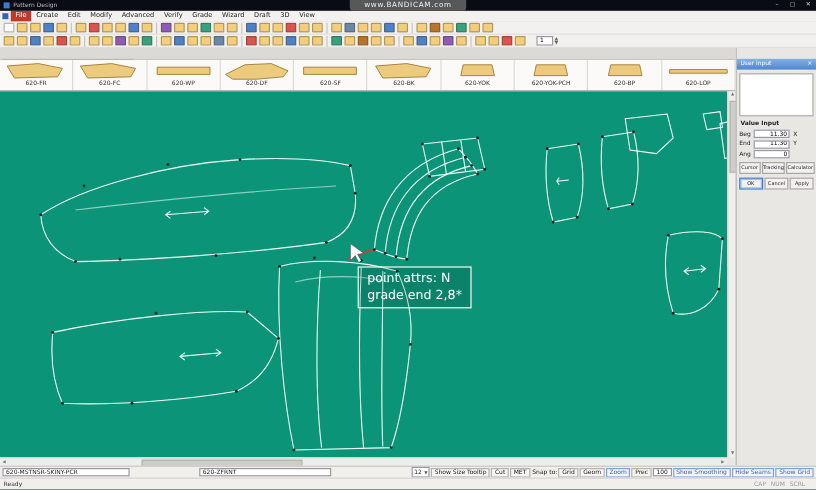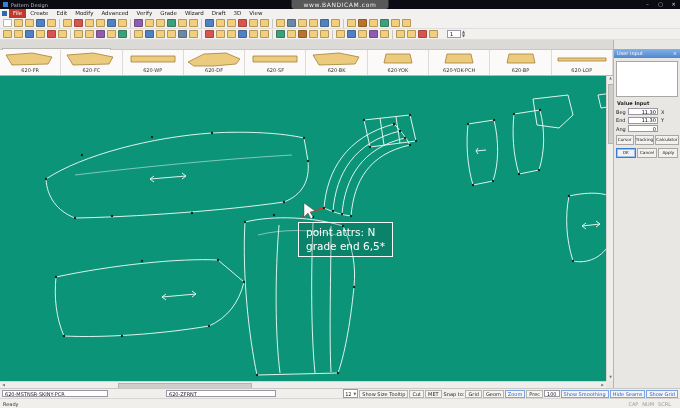--- a/index.html
+++ b/index.html
@@ -276,21 +276,21 @@
         <span class="piece-label">620-BP</span>
       </div>
       <div class="piece-cell">
         <svg width="56" height="17">
           <polygon points="4,8 52,8 52,11 4,11" fill="#eccb7f" stroke="#a5803a" stroke-width="0.8"></polygon>
         </svg>
         <span class="piece-label">620-LOP</span>
       </div>
     </div>
 
-  <div class="canvas" style="background: rgb(12, 148, 120); padding-left: 12px;">
+  <div class="canvas" style="background: rgb(12, 148, 120);">
     <svg width="606" height="306" viewBox="0 0 606 306">
       <g stroke="#f2fff9" fill="none" stroke-width="0.9">
 
         <path d="M34,104 C70,80 140,62 200,58 C236,56 270,58 292,63 L296,86 C298,106 290,120 272,127 C210,136 120,142 63,143 C45,136 35,122 34,104 Z"></path>
         <path d="M63,100 C130,92 210,84 280,80" stroke-opacity="0.55"></path>
         <path d="M138,104 L174,101 M142,101 L138,104 L142,107 M170,98 L174,101 L170,104"></path>
 
         <path d="M44,202 C100,190 168,183 206,185 L232,207 C227,228 215,243 197,251 C150,259 92,263 52,261 C44,243 42,222 44,202 Z"></path>
         <path d="M150,222 L184,219 M154,219 L150,222 L154,225 M180,216 L184,219 L180,222"></path>
 
@@ -371,21 +371,21 @@
           <circle cx="557" cy="121" r="1.2"></circle>
         <circle cx="602" cy="124" r="1.2"></circle>
           <circle cx="599" cy="166" r="1.2"></circle>
           <circle cx="561" cy="186" r="1.2"></circle>
       </g>
 
       <polygon points="292,128 292,142 296,138 299,144 301,142 298,137 303,136" fill="#ffffff" stroke="#333" stroke-width="0.4"></polygon>
     </svg>
     <div class="tooltip">
       <div>point attrs: N</div>
-      <div>grade end 6,5*</div>
+      <div>grade end 2,8*</div>
     </div>
   </div>
 
   <div class="vscroll">
     <div class="varrow" style="top:0;">▲</div>
     <div class="vthumb"></div>
     <div class="varrow" style="bottom:0;">▼</div>
   </div>
 
   <div class="hscroll">

